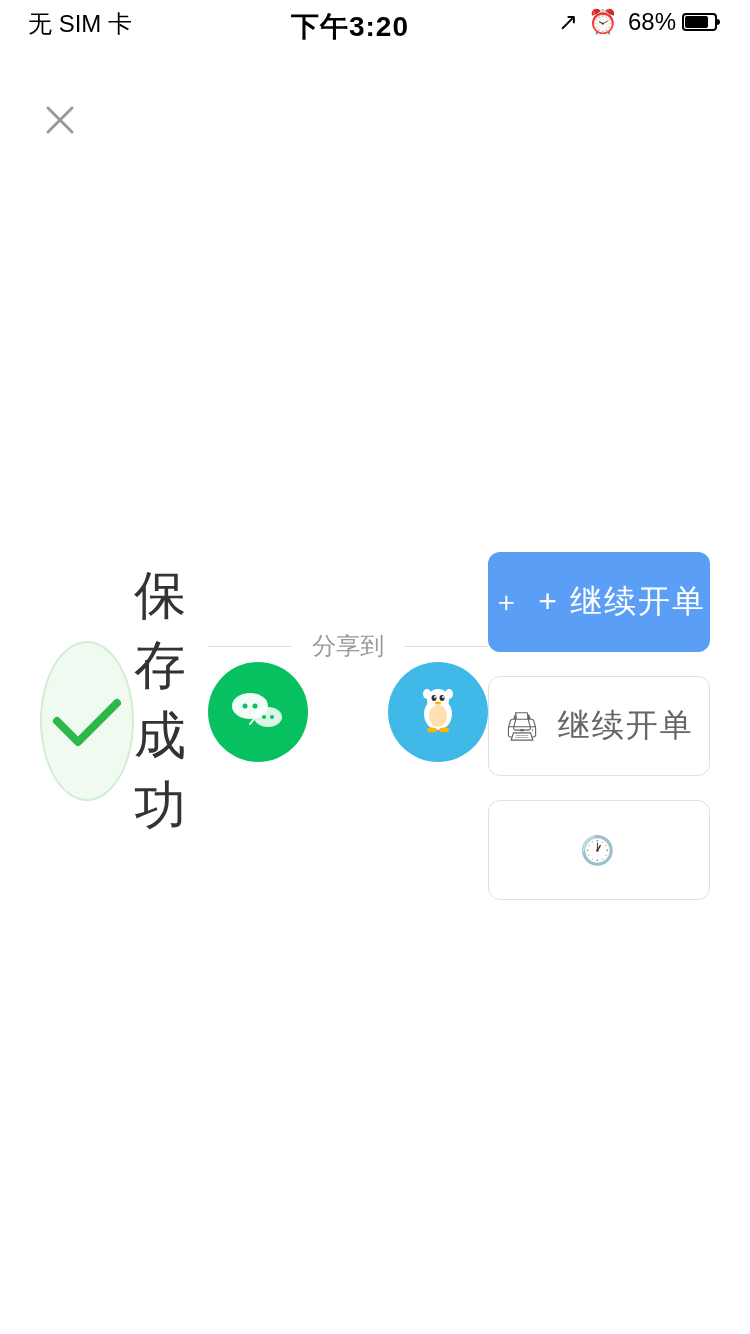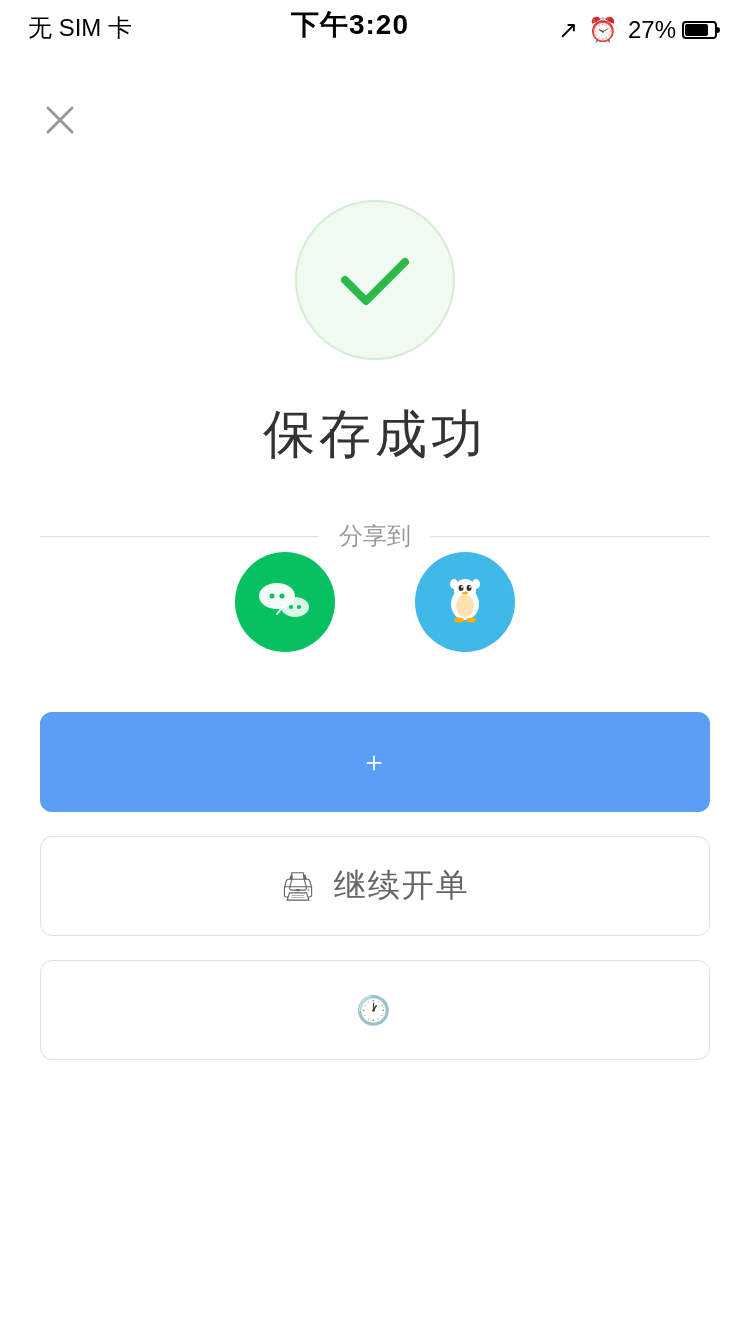--- a/index.html
+++ b/index.html
@@ -12,23 +12,23 @@
       display: flex;
       flex-direction: column;
     }
 
     
     .status-bar {
       width: 100%;
       height: 60px;
       background: #ffffff;
       display: flex;
-      align-items: flex-end;
+      align-items: flex-start;
       justify-content: space-between;
-      padding: 16px 28px;
+      padding: 8px 28px;
     }
     .status-left {
       display: flex;
       align-items: center;
       gap: 10px;
       font-size: 24px;
       color: #000;
       font-weight: 500;
     }
     .status-center {
@@ -59,21 +59,20 @@
       display: flex;
       align-items: center;
       justify-content: center;
       cursor: pointer;
     }
     .close-btn svg { width: 36px; height: 36px; }
 
     
     .main-content {
       display: flex;
-      flex-direction: column;
       align-items: center;
       flex: 1;
       padding: 20px 40px 52px;
     }
 
     
     .success-circle {
       width: 160px;
       height: 160px;
       border-radius: 50%;
@@ -190,21 +189,21 @@
         <path d="M4 9C7 6 10.3 4.5 14 4.5s7 1.5 10 4.5" stroke="#000" stroke-width="2" stroke-linecap="round" fill="none"></path>
         <path d="M0 4.5C4 1.5 8.7 0 14 0s10 1.5 14 4.5" stroke="#000" stroke-width="2" stroke-linecap="round" fill="none"></path>
       </svg>
     </span>
   </div>
   <div class="status-center">下午3:20</div>
   <div class="status-right">
     <span>↗</span>
     <span>⏰</span>
     <div class="battery-block">
-      <span>27%</span>
+      <span>68%</span>
       <svg class="battery-svg" viewBox="0 0 40 20" fill="none" xmlns="http://www.w3.org/2000/svg">
         <rect x="1" y="2" width="33" height="16" rx="3" stroke="#000" stroke-width="2" fill="none"></rect>
         <rect x="3" y="4" width="23" height="12" rx="2" fill="#000"></rect>
         <path d="M35 7v6a3 3 0 0 0 0-6z" fill="#000"></path>
       </svg>
     </div>
   </div>
 </div>
 
 <div class="close-btn">
@@ -265,20 +264,21 @@
           <ellipse cx="19" cy="12" rx="4" ry="5" fill="white"></ellipse>
           <ellipse cx="41" cy="12" rx="4" ry="5" fill="white"></ellipse>
         </svg>
       </button>
     </div>
   </div>
 
   <div class="action-buttons">
     <button class="btn-primary">
       <span class="btn-icon">＋</span>
+      <span>+ 继续开单</span>
     </button>
     <button class="btn-secondary">
       <span class="btn-icon">🖨</span>
       <span>继续开单</span>
     </button>
     <button class="btn-secondary">
       <span class="btn-icon">🕐</span>
     </button>
   </div>
 

